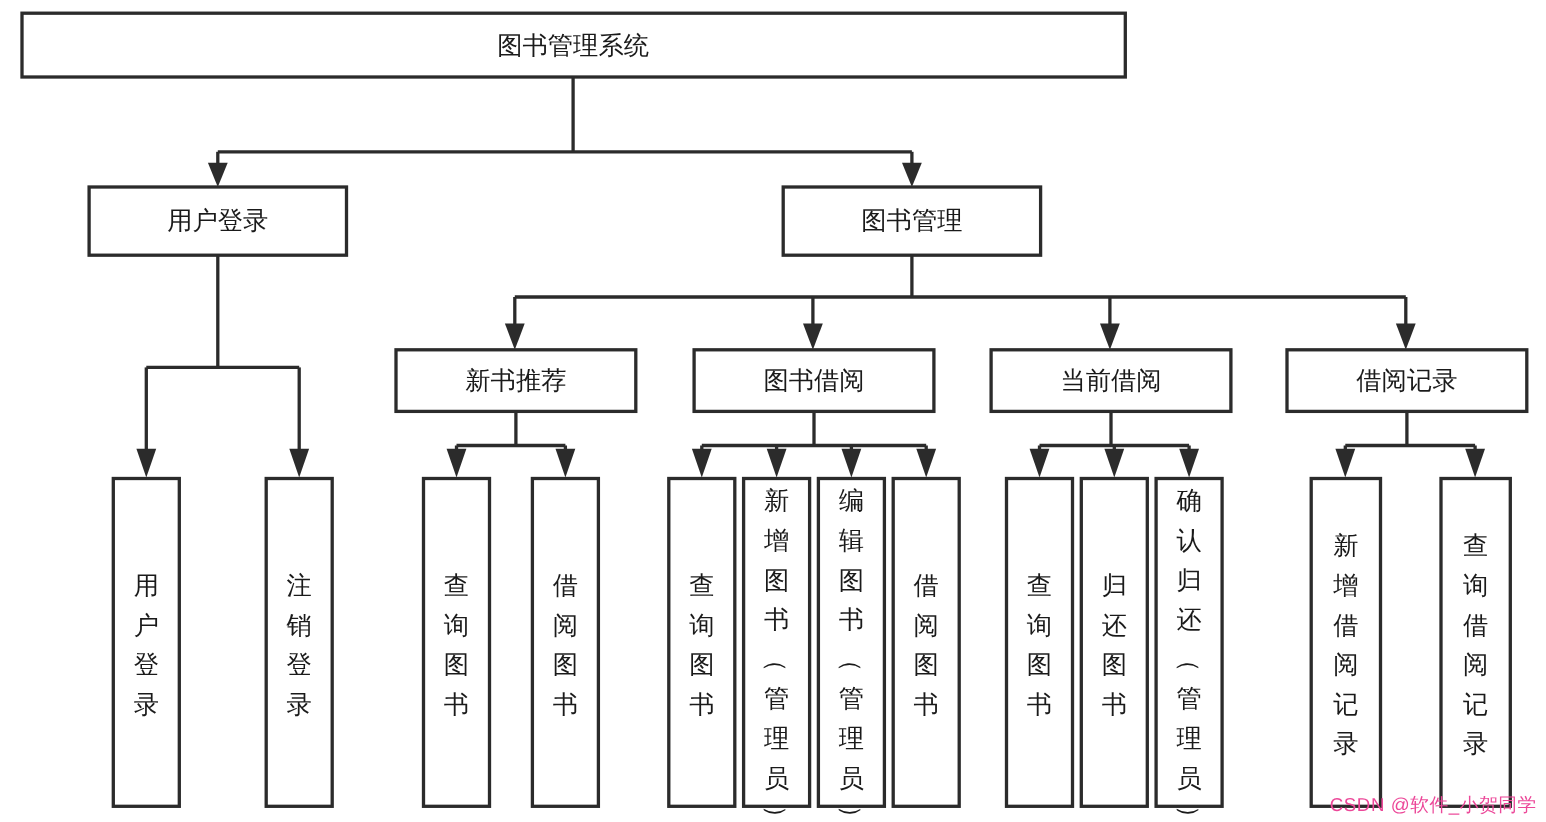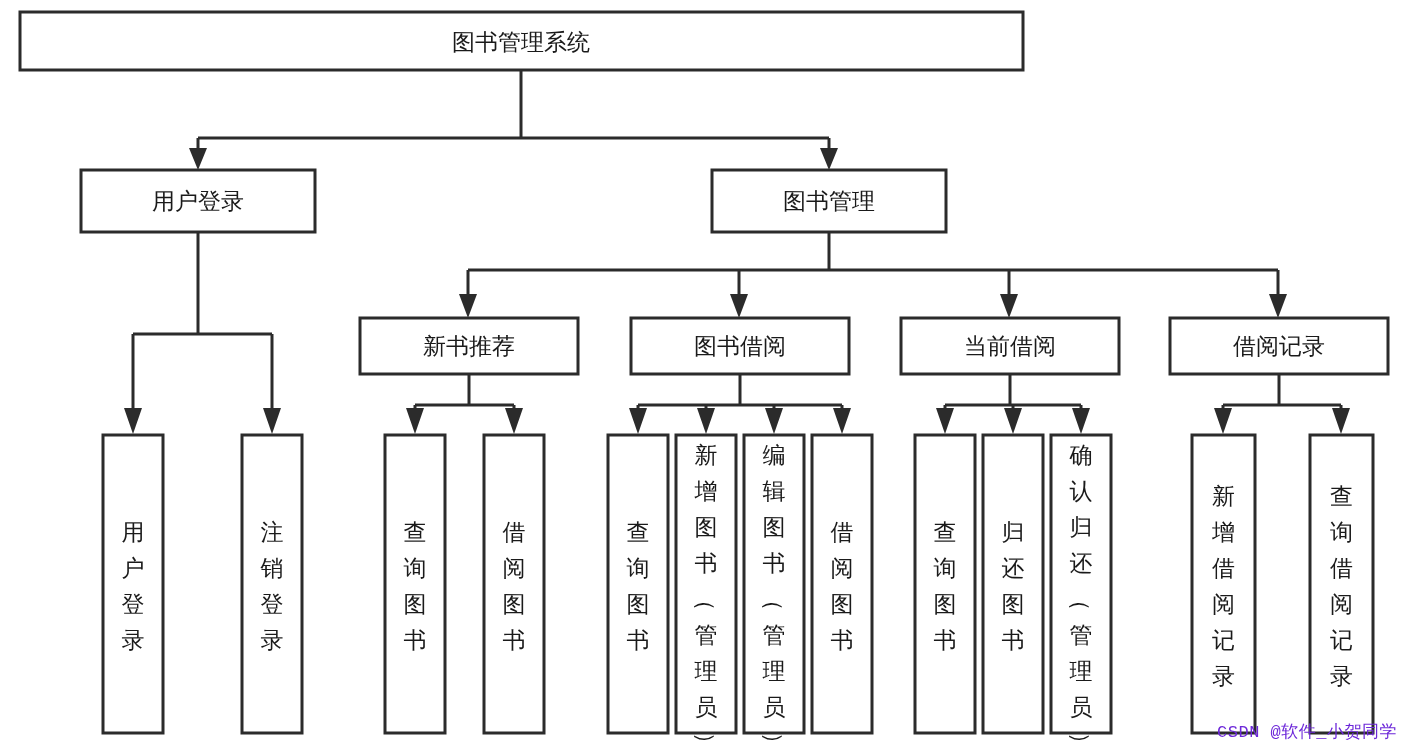--- a/index.html
+++ b/index.html
@@ -55,23 +55,23 @@
   .leaf-label {
     font-family: "DejaVu Sans", "Liberation Sans", sans-serif;
     font-size: 23px;
     fill: #1a1a1a;
     text-anchor: middle;
   }
   .watermark {
     position: absolute;
     right: 8px;
     bottom: 4px;
-    font-family: Liberation Mono, monospace;
+    font-family: Liberation Sans, sans-serif;
     font-size: 17px;
-    color: #6d28d9;
+    color: #ec4899;
     letter-spacing: 0.5px;
     white-space: nowrap;
     user-select: none;
   }
 </style>
 </head>
 <body>
 
 <div id="diagram-root">
 

